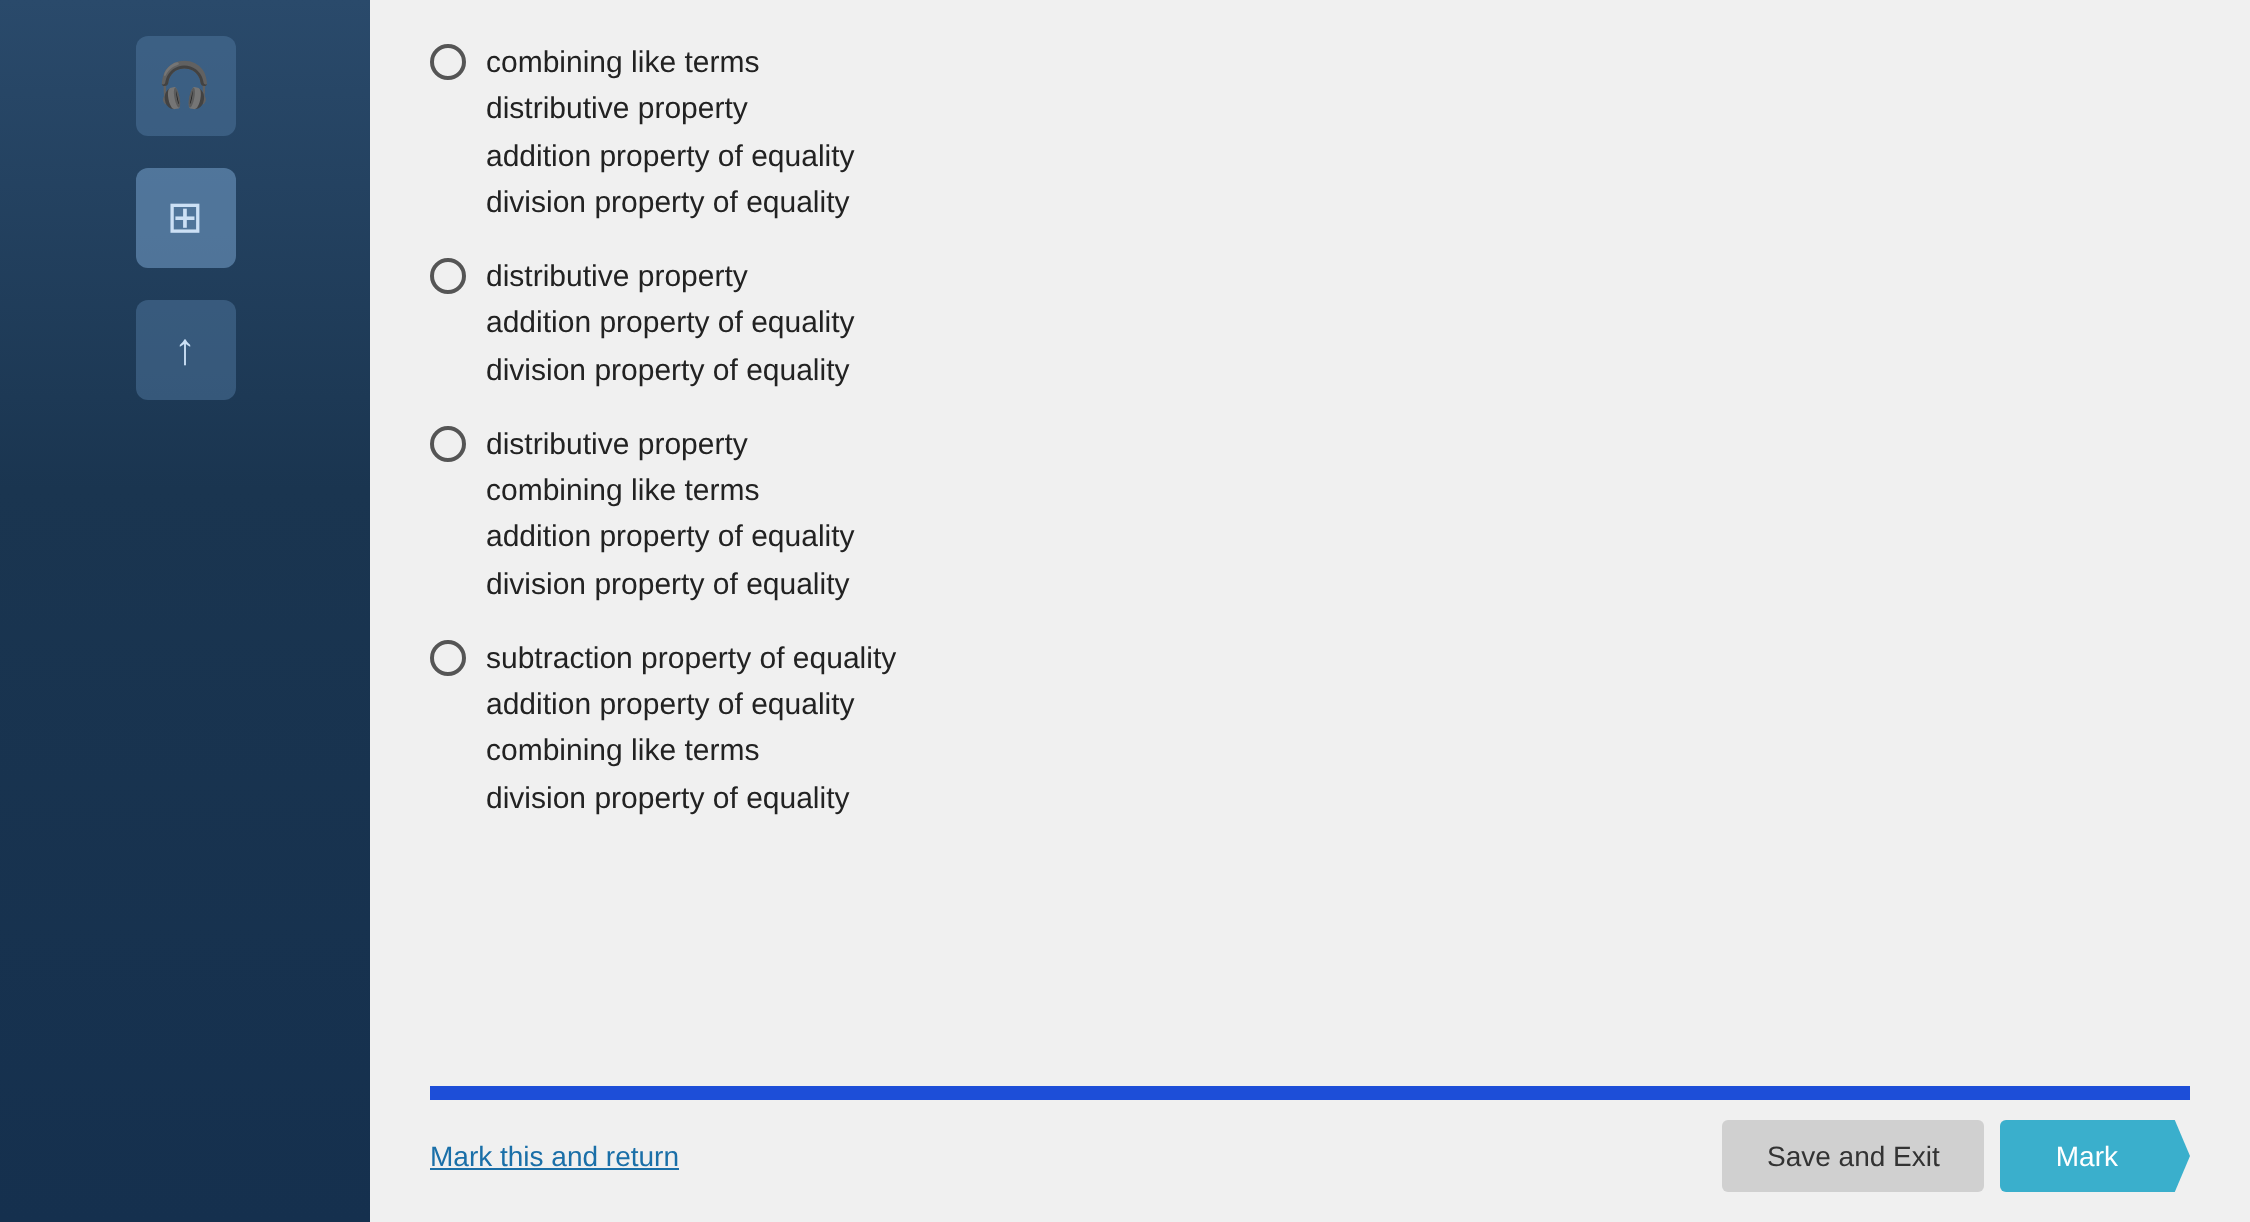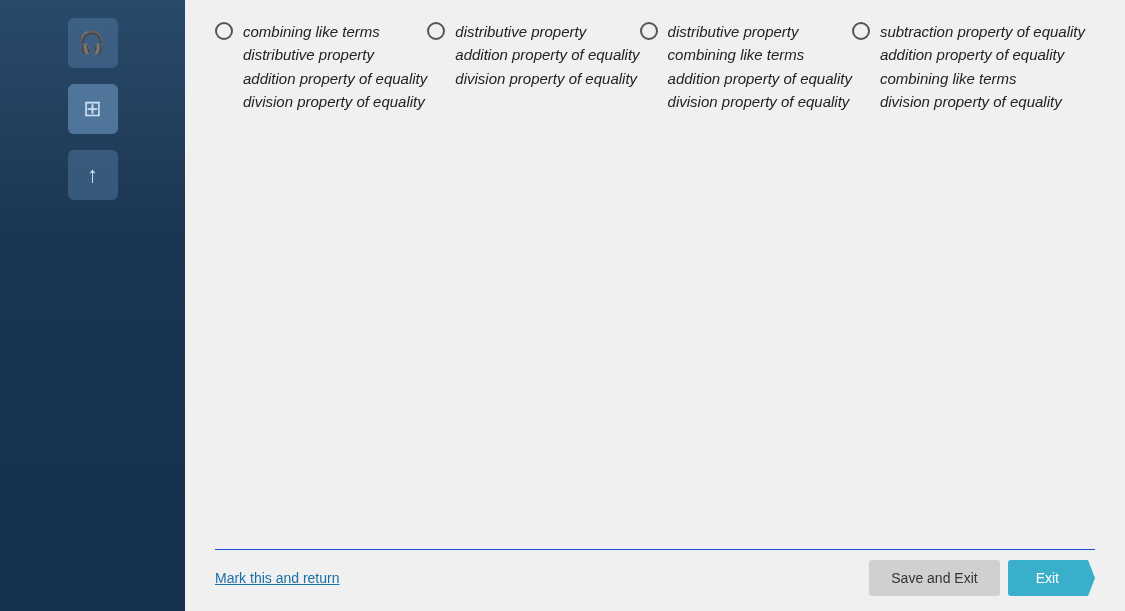--- a/index.html
+++ b/index.html
@@ -46,22 +46,22 @@
     }
     .question-text {
       font-size: 16px;
       color: #222;
       margin-bottom: 18px;
       font-weight: normal;
     }
     .options-area {
       flex: 1;
       display: flex;
+      flex-direction: column;
       gap: 0px;
-      font-style: italic;
     }
     .option {
       display: flex;
       align-items: flex-start;
       margin-bottom: 14px;
       cursor: pointer;
     }
     .radio-circle {
       width: 18px;
       height: 18px;
@@ -77,21 +77,21 @@
       flex-direction: column;
       font-size: 15px;
       color: #222;
       line-height: 1.55;
     }
     .footer {
       display: flex;
       align-items: center;
       justify-content: space-between;
       padding-top: 10px;
-      border-top: 1px solid #1d4ed8;
+      border-top: 7px solid #1d4ed8;
       margin-top: 6px;
     }
     .mark-link {
       color: #1a6fa8;
       font-size: 14px;
       text-decoration: underline;
       cursor: pointer;
     }
     .footer-buttons {
       display: flex;
@@ -169,16 +169,16 @@
         <span>division property of equality</span>
       </div>
     </div>
 
   </div>
 
   <div class="footer">
     <span class="mark-link">Mark this and return</span>
     <div class="footer-buttons">
       <button class="btn-save">Save and Exit</button>
-      <button class="btn-next">Exit</button>
+      <button class="btn-next">Mark</button>
     </div>
   </div>
 </div>
 
 </body></html>

